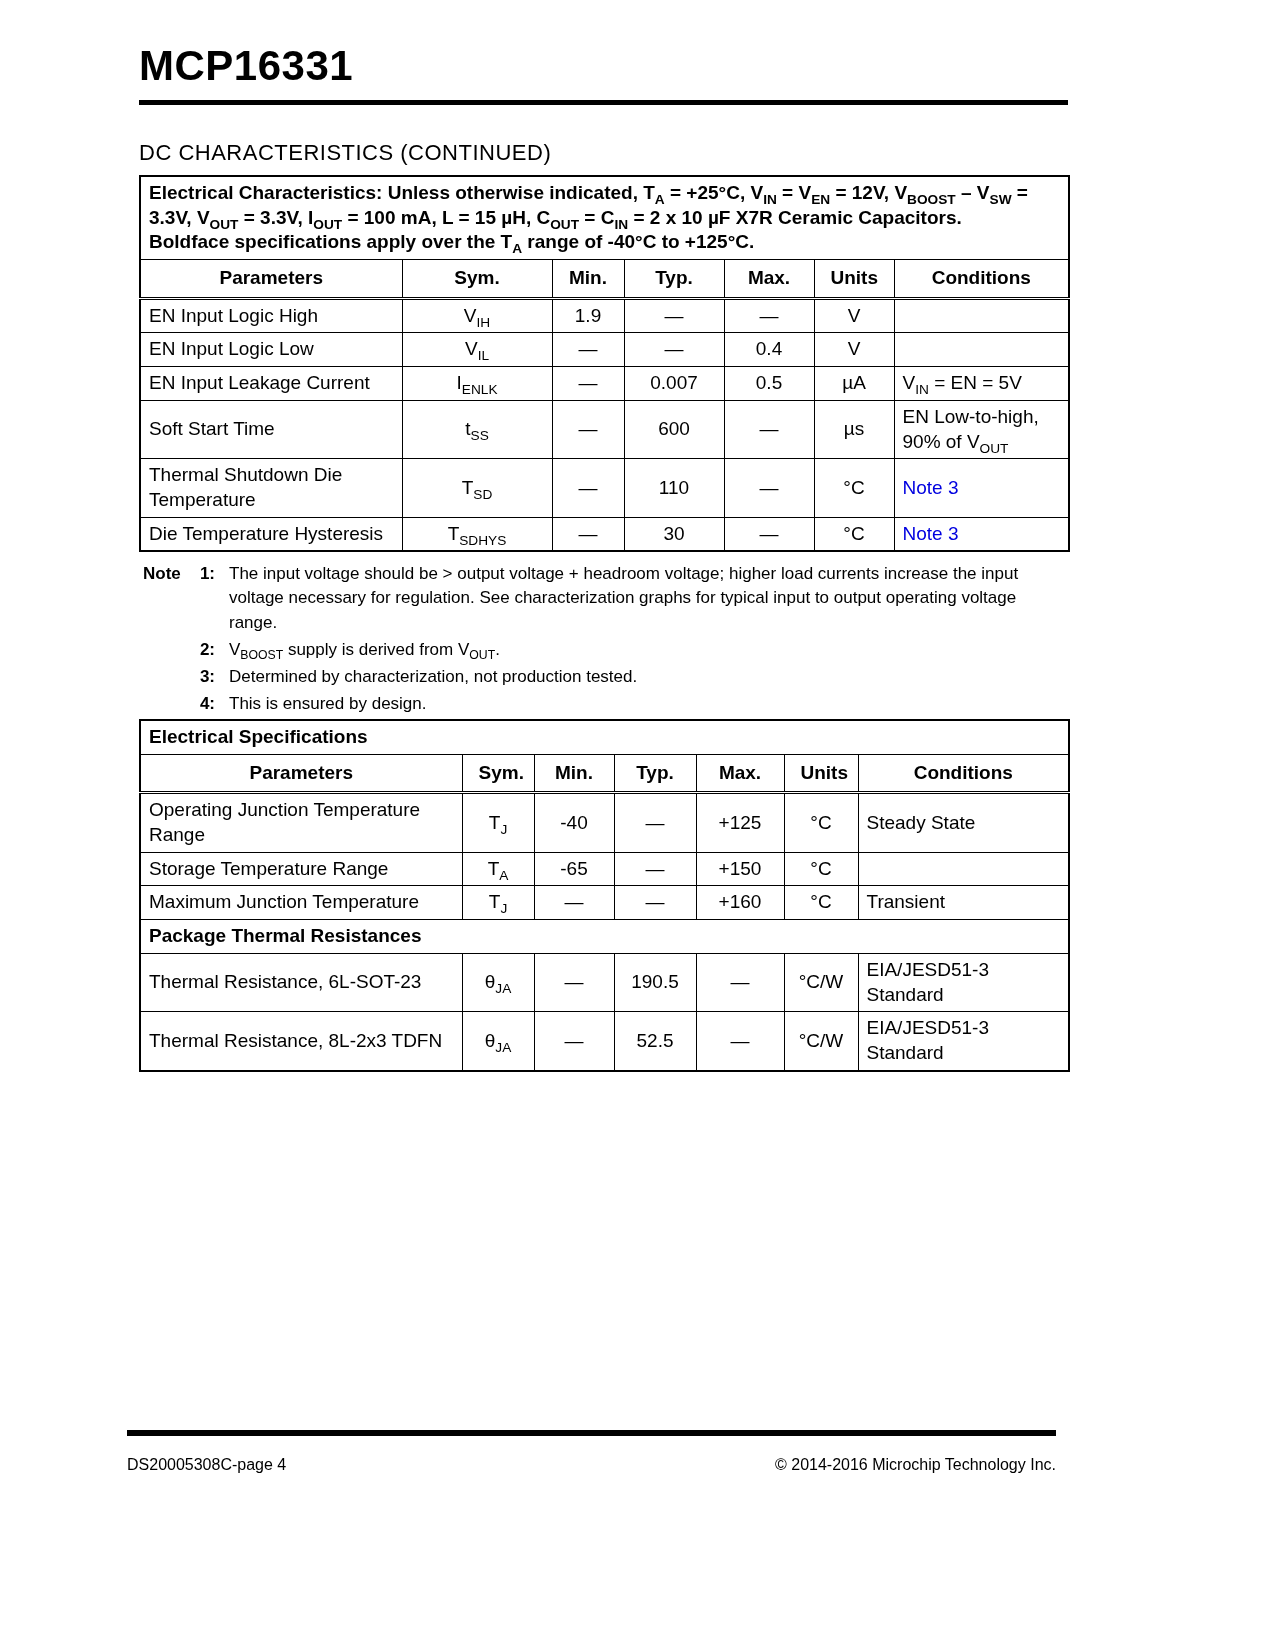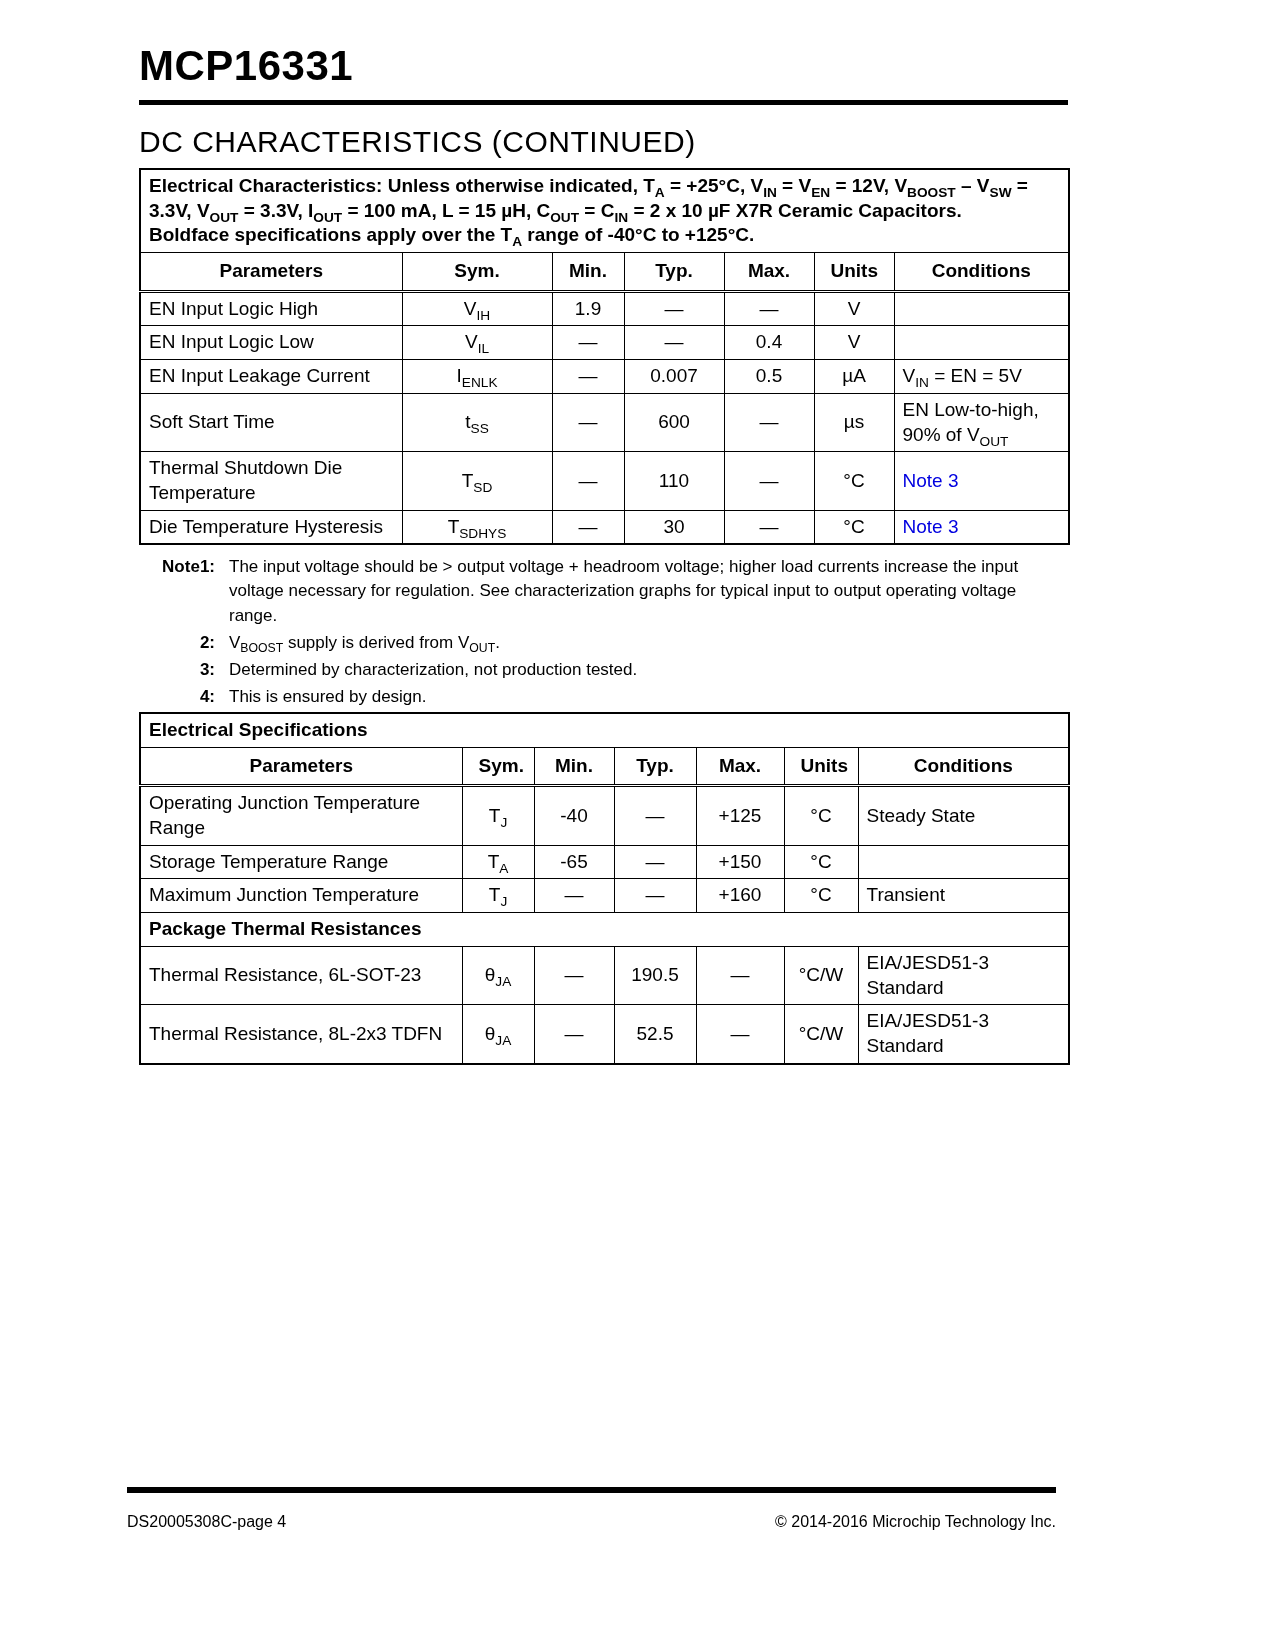--- a/index.html
+++ b/index.html
@@ -8,45 +8,45 @@
     width: 1275px; height: 1650px;
     background: #ffffff; color: #000000;
     font-family: "Liberation Sans", "DejaVu Sans", sans-serif;
     position: relative; overflow: hidden;
   }
   .content { position: absolute; left: 139px; top: 0; width: 929px; }
 
   h1.title { font-size: 42px; font-weight: bold; margin: 42px 0 10px 0; letter-spacing: 0.5px; }
   .head-rule { height: 5px; background: #000; }
 
-  h2.section { font-size: 30px; font-weight: normal; letter-spacing: 0.5px; margin: 20px 0 9px 0; }
+  h2.section { font-size: 22px; font-weight: normal; letter-spacing: 0.5px; margin: 35px 0 9px 0; }
   h2.section.temp { margin-top: 48px; }
 
   table.spec {
     width: 100%; border-collapse: collapse; border: 2px solid #000;
     table-layout: fixed; font-size: 19px;
   }
   table.spec td, table.spec th {
     border: 1px solid #000; padding: 4px 8px; vertical-align: middle;
     line-height: 1.3; overflow: hidden;
   }
   tr.head-row th { font-weight: bold; text-align: center; border-bottom: 3px double #000; padding: 6px 16px; }
   td.intro { font-weight: bold; padding: 5px 8px; line-height: 1.33; }
   td.c-param, td.c-cond { text-align: left; }
   td.c-center { text-align: center; }
   tr.group-row td, td.table-title { font-weight: bold; }
   .cond-link { color: var(--color-note_link, #0000e0); }
   sub { font-size: 72%; line-height: 0; }
 
   .notes { margin: 10px 0 0 4px; font-size: 17px; line-height: 1.42; }
   .note { display: flex; margin-bottom: 3px; }
-  .note-label { flex: 0 0 86px; display: flex; justify-content: flex-end; padding-right: 14px; font-weight: bold; }
+  .note-label { flex: 0 0 86px; display: flex; justify-content: space-between; padding-right: 14px; font-weight: bold; }
   .note-text { flex: 1; }
 
-  .footer { position: absolute; left: 127px; top: 1487px; width: 929px; }
+  .footer { position: absolute; left: 127px; top: 1430px; width: 929px; }
   .footer-bar { height: 6px; background: #000; }
   .footer-text { display: flex; justify-content: space-between; margin-top: 20px; font-size: 16px; }
 </style>
 </head>
 <body>
 
 <div class="content">
 
   <h1 class="title">MCP16331</h1>
   <div class="head-rule"></div>

